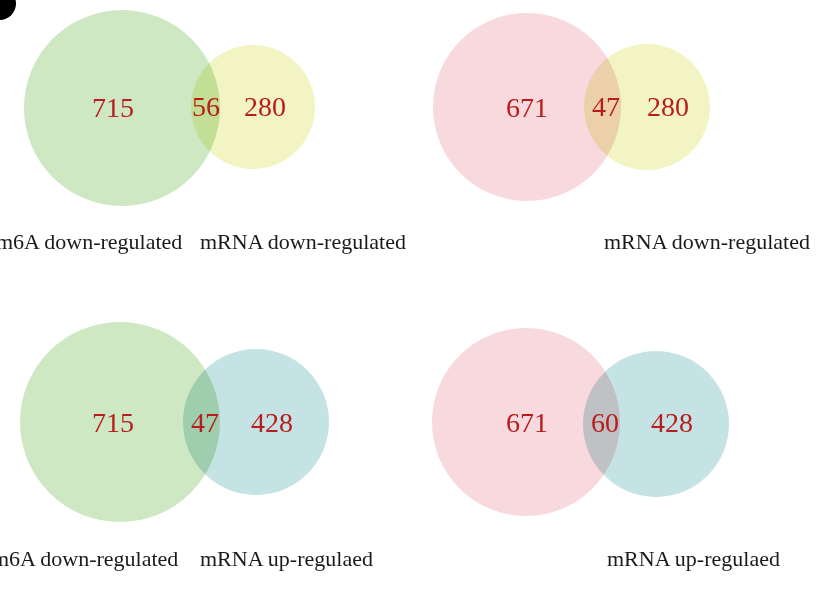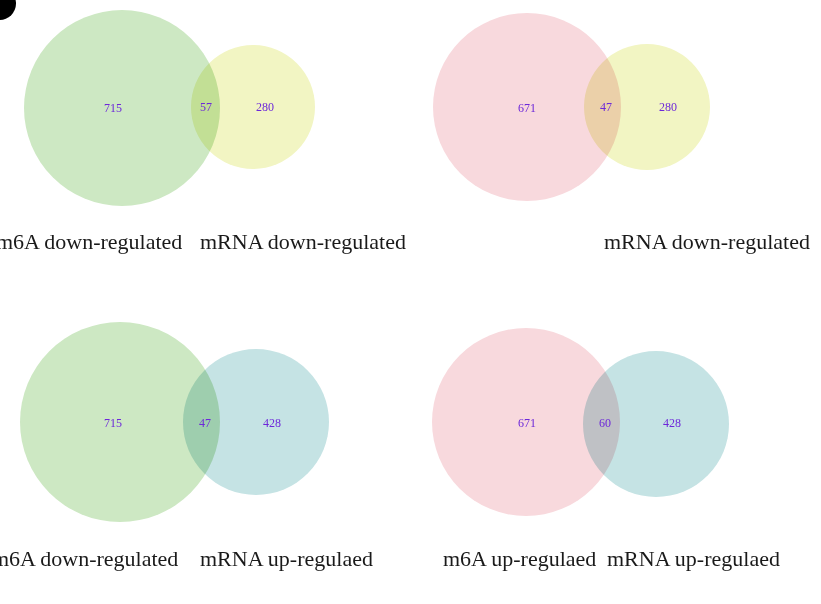--- a/index.html
+++ b/index.html
@@ -37,22 +37,22 @@
   
   .bl-c1 { left: 20px;  top: 322px; width: 200px; height: 200px; }
   .bl-c2 { left: 183px; top: 349px; width: 146px; height: 146px; }
   
   .br-c1 { left: 432px; top: 328px; width: 188px; height: 188px; }
   .br-c2 { left: 583px; top: 351px; width: 146px; height: 146px; }
 
   .num {
     position: absolute;
     transform: translate(-50%, -50%);
-    font-size: 12px;
-    color: #6d28d9;
+    font-size: 28px;
+    color: #b91c1c;
     z-index: 2;
     white-space: nowrap;
   }
   .n-tl1 { left: 113px; top: 108px; }
   .n-tl2 { left: 206px; top: 107px; }
   .n-tl3 { left: 265px; top: 107px; }
   .n-tr1 { left: 527px; top: 108px; }
   .n-tr2 { left: 606px; top: 107px; }
   .n-tr3 { left: 668px; top: 107px; }
   .n-bl1 { left: 113px; top: 423px; }
@@ -93,21 +93,21 @@
 </head>
 <body>
 
 <div class="stage">
 
   <div class="panel-blob"></div>
 
   <div class="circle tl-c1" style="background-color: rgb(205, 232, 195);"></div>
   <div class="circle tl-c2" style="background-color: rgb(242, 245, 195);"></div>
   <span class="num n-tl1">715</span>
-  <span class="num n-tl2">57</span>
+  <span class="num n-tl2">56</span>
   <span class="num n-tl3">280</span>
   <span class="vlabel l-tl-left">m6A down-regulated</span>
   <span class="vlabel l-tl-right">mRNA down-regulated</span>
 
   <div class="circle tr-c1" style="background-color: rgb(248, 217, 221);"></div>
   <div class="circle tr-c2" style="background-color: rgb(242, 245, 195);"></div>
   <span class="num n-tr1">671</span>
   <span class="num n-tr2">47</span>
   <span class="num n-tr3">280</span>
   <span class="vlabel l-tr-right">mRNA down-regulated</span>
@@ -118,17 +118,16 @@
   <span class="num n-bl2">47</span>
   <span class="num n-bl3">428</span>
   <span class="vlabel l-bl-left">m6A down-regulated</span>
   <span class="vlabel l-bl-right">mRNA up-regulaed</span>
 
   <div class="circle br-c1" style="background-color: rgb(248, 217, 221);"></div>
   <div class="circle br-c2" style="background-color: rgb(197, 227, 228);"></div>
   <span class="num n-br1">671</span>
   <span class="num n-br2">60</span>
   <span class="num n-br3">428</span>
-  <span class="vlabel l-br-left">m6A up-regulaed</span>
   <span class="vlabel l-br-right">mRNA up-regulaed</span>
 
 
 </div>
 
 </body></html>

